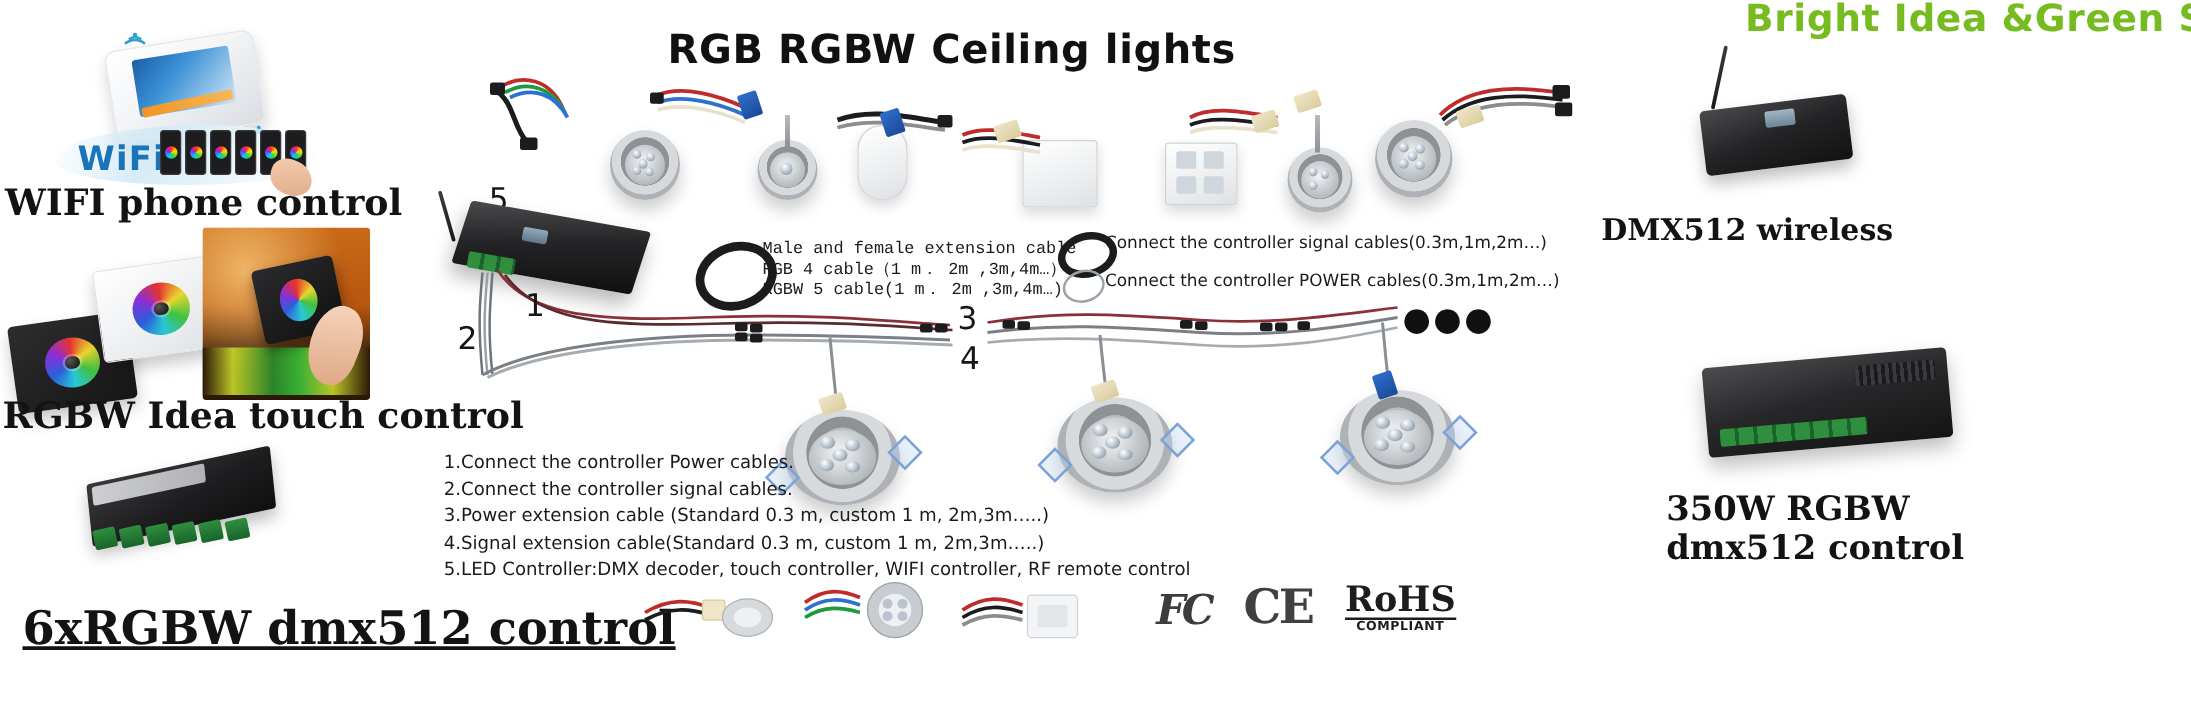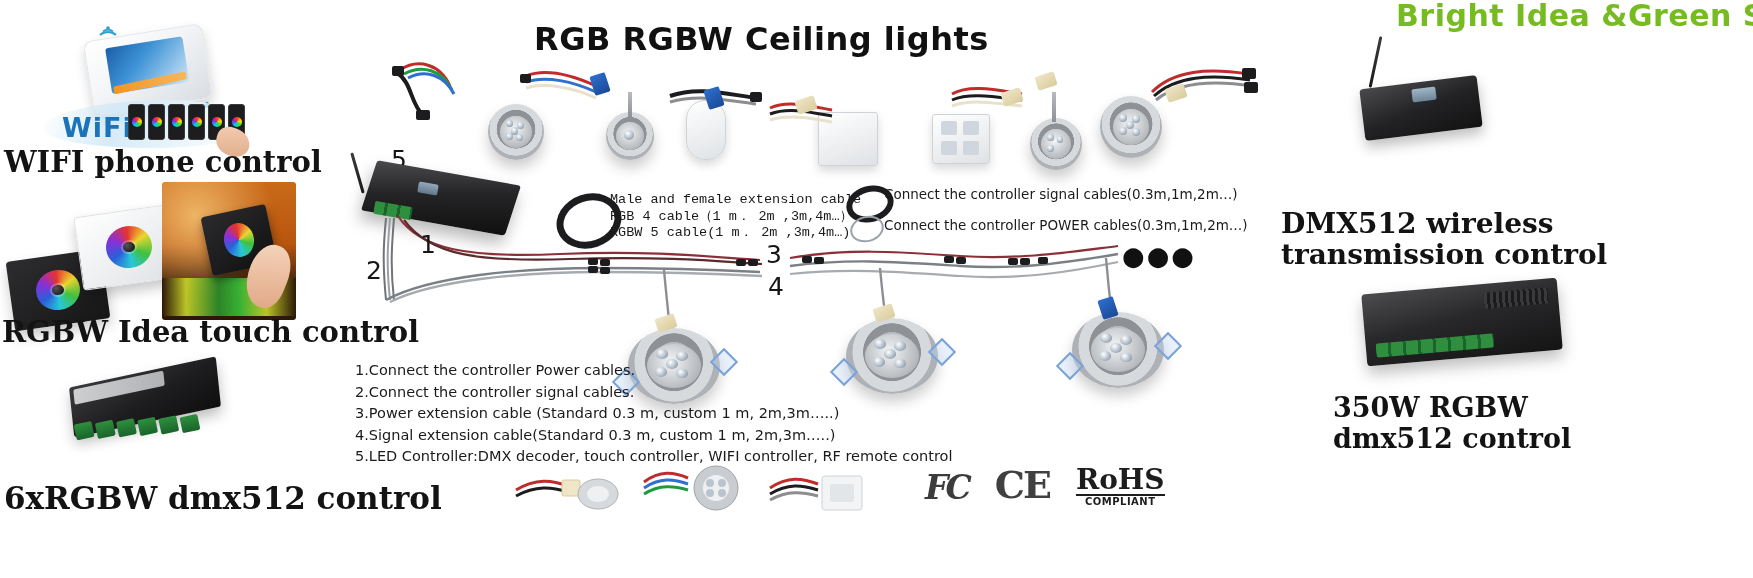--- a/index.html
+++ b/index.html
@@ -39,22 +39,22 @@
     white-space: nowrap;
   }
   .cap {
     font-family: "DejaVu Serif", serif;
     font-weight: bold;
     color: #131313;
     white-space: nowrap;
   }
   .cap-wifi   { left: 4px;  top: 145px; font-size: 29px; }
   .cap-wall   { left: 2px;  top: 315px; font-size: 29px; }
-  .cap-6x     { left: 4px;  top: 480px; font-size: 31px; }
-  .cap-dmx    { left: 1281px; top: 168px; font-size: 28px; line-height: 31px; text-align: left; margin-top: 40px; }
+  .cap-6x     { left: 18px;  top: 480px; font-size: 37px; text-decoration: underline; }
+  .cap-dmx    { left: 1281px; top: 168px; font-size: 24px; line-height: 31px; text-align: left; }
   .cap-350    { left: 1333px; top: 392px; font-size: 27px; line-height: 31px; text-align: left; }
 
   
   .ann {
     font-family: "DejaVu Sans", sans-serif;
     color: #1a1a1a;
     white-space: nowrap;
   }
   .blk-male  { left: 610px; top: 192px; font-size: 13.5px; line-height: 16.5px; font-family: Liberation Mono, monospace; }
   .ann-sig   { left: 884px; top: 186px; font-size: 13.5px; }
@@ -669,21 +669,20 @@
       <div class="big">RoHS</div>
       <div class="small">COMPLIANT</div>
     </div>
   </div>
 
   <div class="abs dmx-ant"></div>
   <div class="abs dmx-box shot"></div>
   <div class="abs dmx-disp"></div>
   <div class="abs cap cap-dmx">
     <div>DMX512 wireless</div>
-    <div>transmission control</div>
   </div>
 
   <div class="abs psu shot">
     <div class="vents"></div>
     <div class="grn"></div>
   </div>
   <div class="abs cap cap-350">
     <div>350W RGBW</div>
     <div>dmx512 control</div>
   </div>

